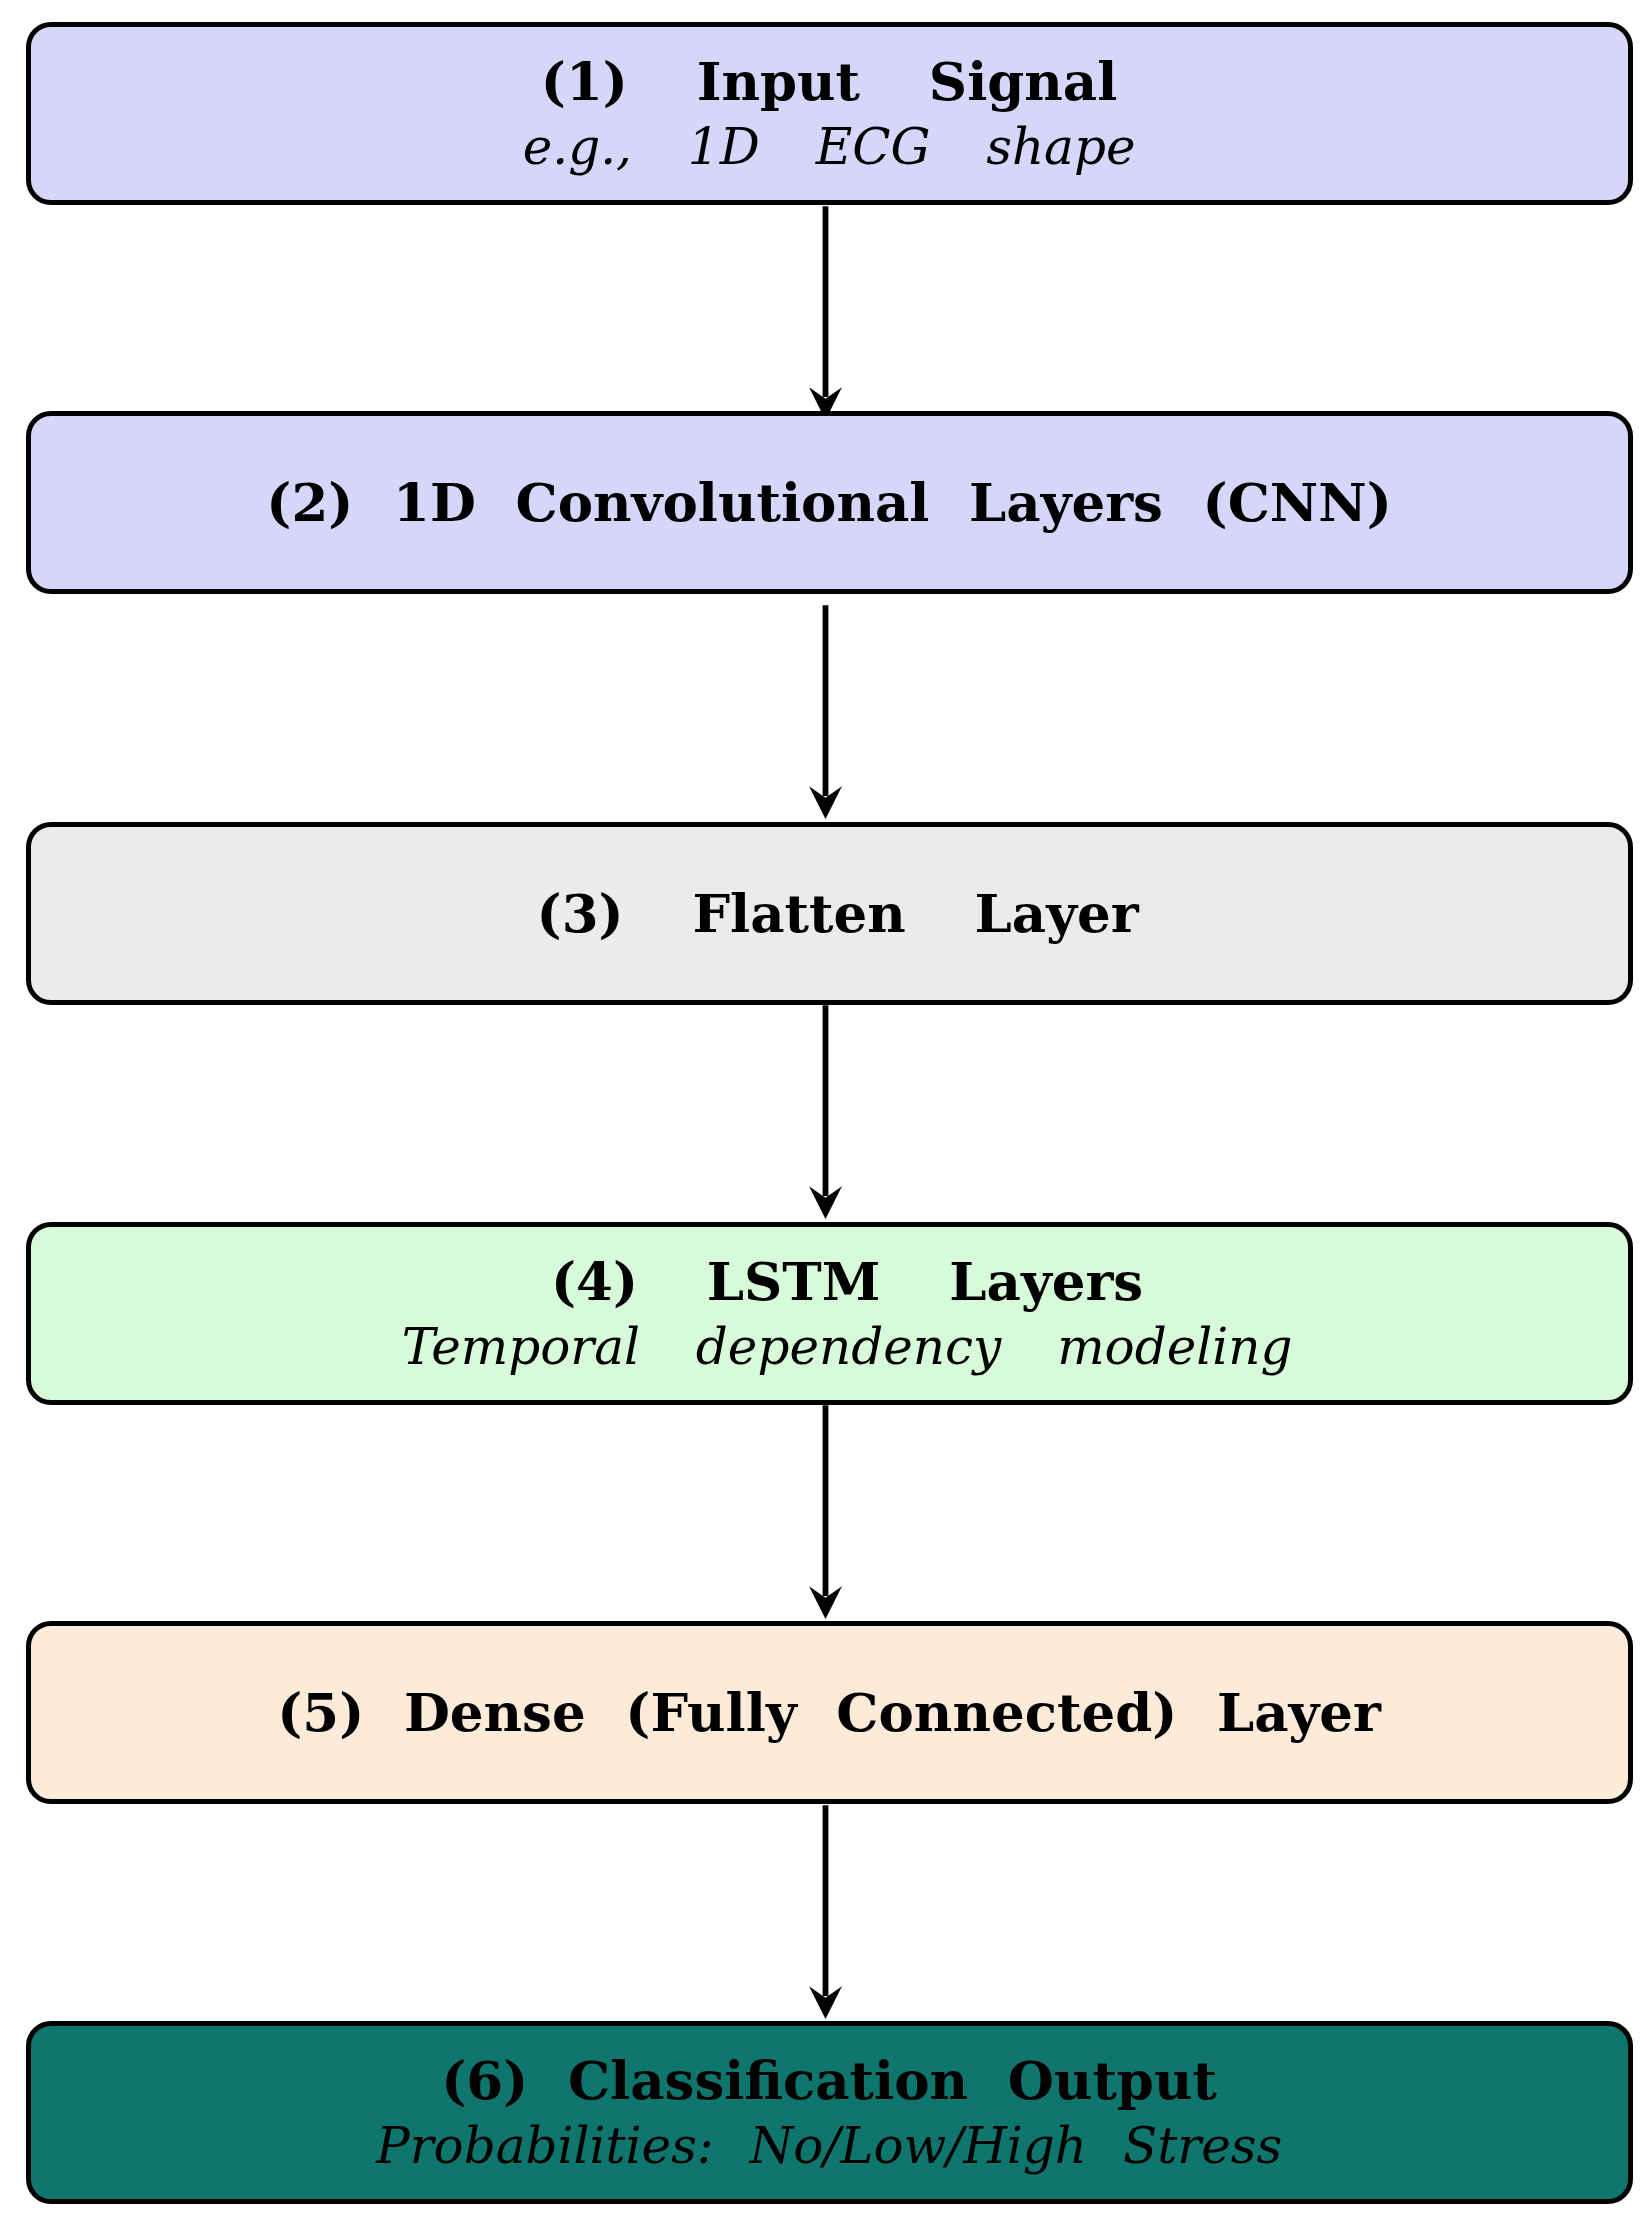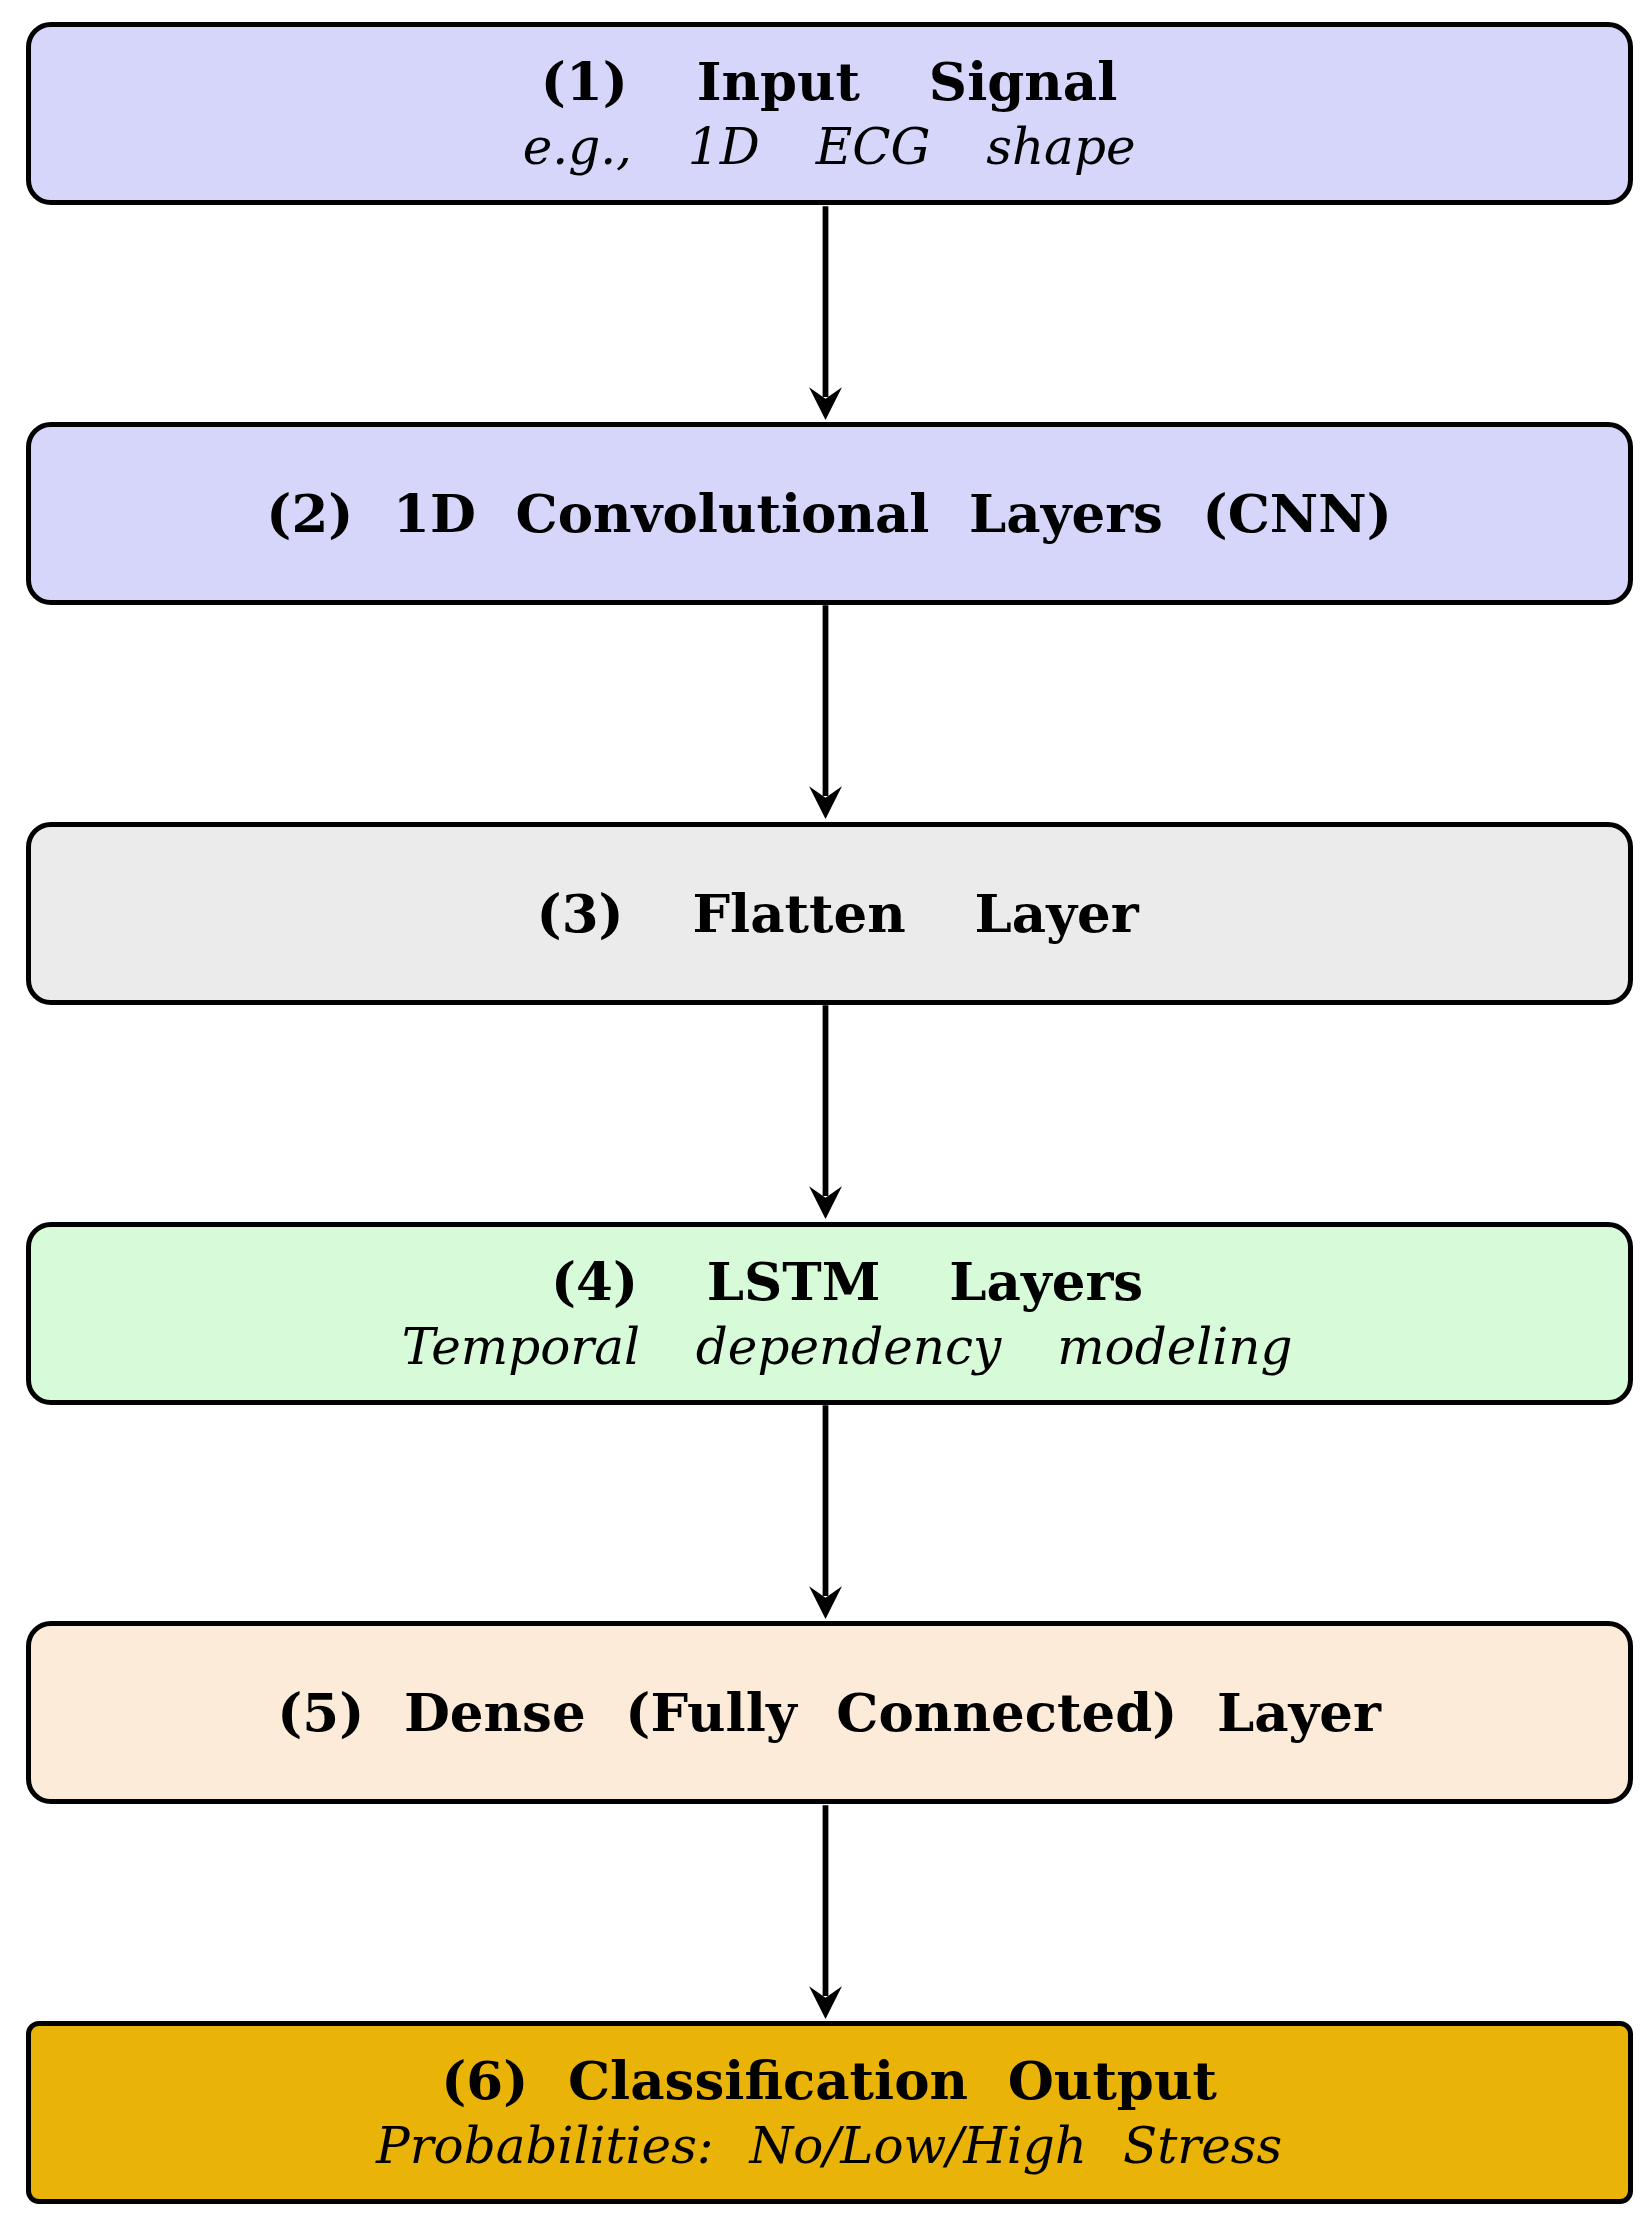--- a/index.html
+++ b/index.html
@@ -42,21 +42,21 @@
     font-style: italic;
     font-size: 50px;
     line-height: 1.05;
     word-spacing: 0.40em;
     white-space: nowrap;
   }
   .title.wide    { word-spacing: 0.95em; }
   .subtitle.wide { word-spacing: 0.80em; }
 
   .b1 { top: 22px; }
-  .b2 { top: 422px; align-items: center; }
+  .b2 { top: 411px; align-items: center; }
   .b3 { top: 822px; padding-left: 17px; }
   .b4 { top: 1222px; }
   .b5 { top: 1621px; }
   .b6 { top: 2021px; }
 
   .arrow {
     position: absolute;
     left: 800px;
     width: 51px;
     height: 216px;
@@ -126,19 +126,19 @@
     <div class="title">(5) Dense (Fully Connected) Layer</div>
   </div>
 
   <div class="arrow a5">
     <svg viewBox="0 0 62 262">
       <line class="shaft" x1="31" y1="0" x2="31" y2="232"></line>
       <polygon class="head" points="31,260 11,220 31,234 51,220"></polygon>
     </svg>
   </div>
 
-  <div class="box b6" style="background-color: #eab308; border-radius: 13px;">
+  <div class="box b6" style="background-color: #0f766e;">
     <div class="title">(6) Classification Output</div>
     <div class="subtitle">Probabilities: No/Low/High Stress</div>
   </div>
 
 </div>
 
 
 </body></html>

